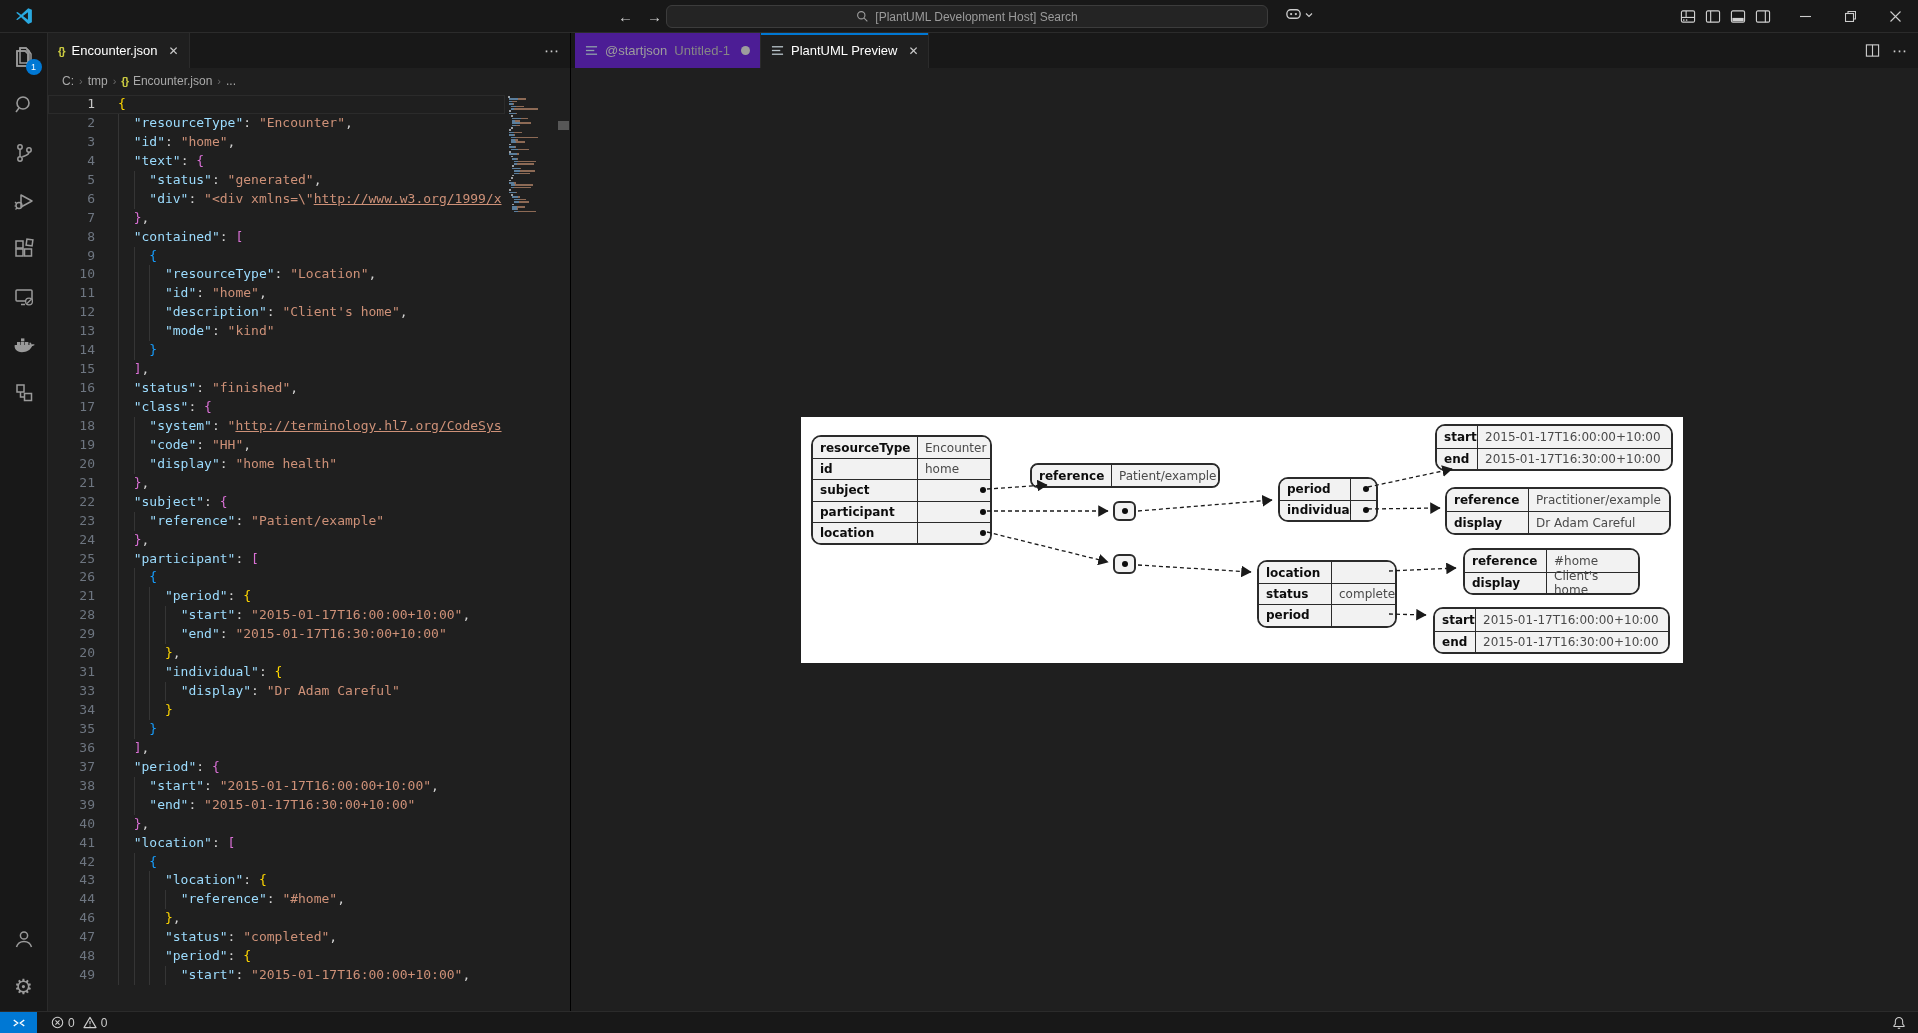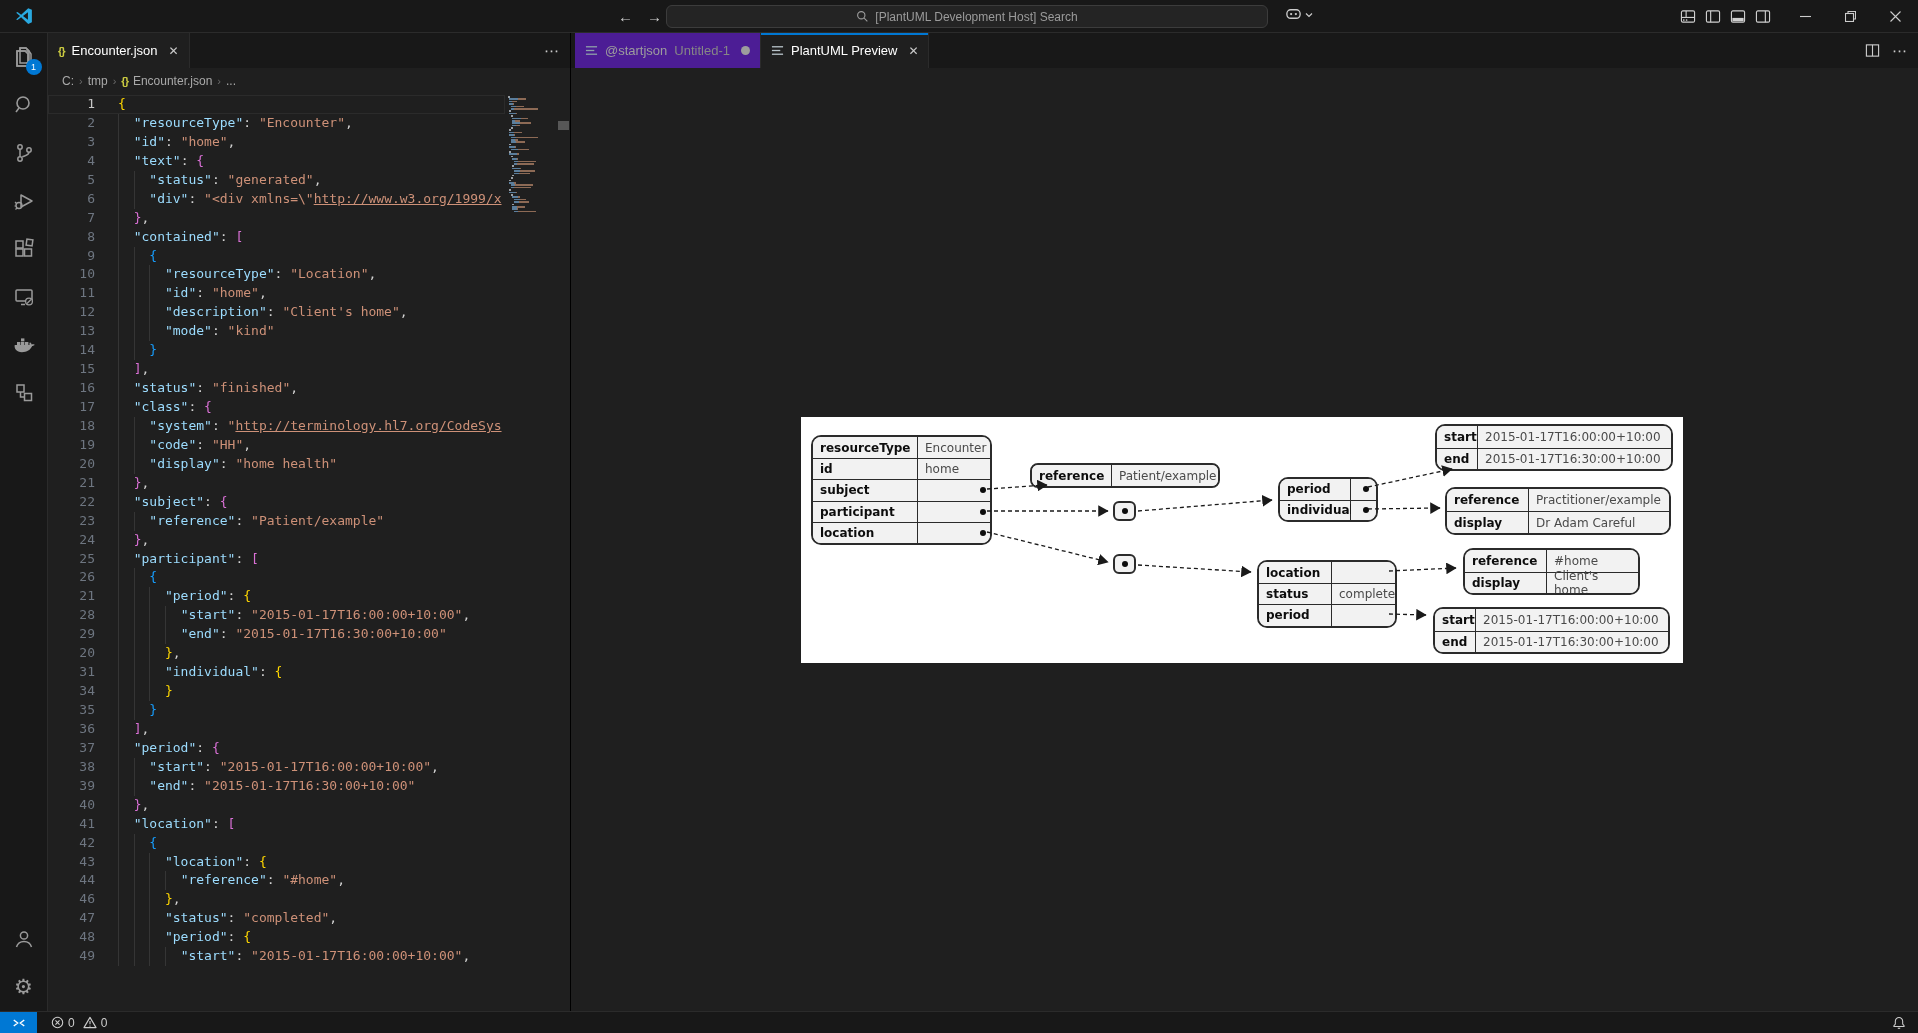--- a/index.html
+++ b/index.html
@@ -300,20 +300,21 @@
       <div class="cline"><span class="ln">22</span><span class="lc"><i class="ig" style="left:0px"></i><span class="p">  </span><span class="k">"subject"</span><span class="p">: </span><span style="color:#da70d6">{</span></span></div>
       <div class="cline"><span class="ln">23</span><span class="lc"><i class="ig" style="left:0px"></i><i class="ig" style="left:15.65px"></i><span class="p">    </span><span class="k">"reference"</span><span class="p">: </span><span class="s">"Patient/example"</span></span></div>
       <div class="cline"><span class="ln">24</span><span class="lc"><i class="ig" style="left:0px"></i><span class="p">  </span><span style="color:#da70d6">}</span><span class="p">,</span></span></div>
       <div class="cline"><span class="ln">25</span><span class="lc"><i class="ig" style="left:0px"></i><span class="p">  </span><span class="k">"participant"</span><span class="p">: </span><span style="color:#da70d6">[</span></span></div>
       <div class="cline"><span class="ln">26</span><span class="lc"><i class="ig" style="left:0px"></i><i class="ig" style="left:15.65px"></i><span class="p">    </span><span style="color:#179fff">{</span></span></div>
       <div class="cline"><span class="ln">21</span><span class="lc"><i class="ig" style="left:0px"></i><i class="ig" style="left:15.65px"></i><i class="ig" style="left:31.3px"></i><span class="p">      </span><span class="k">"period"</span><span class="p">: </span><span style="color:#ffd700">{</span></span></div>
       <div class="cline"><span class="ln">28</span><span class="lc"><i class="ig" style="left:0px"></i><i class="ig" style="left:15.65px"></i><i class="ig" style="left:31.3px"></i><i class="ig" style="left:46.95px"></i><span class="p">        </span><span class="k">"start"</span><span class="p">: </span><span class="s">"2015-01-17T16:00:00+10:00"</span><span class="p">,</span></span></div>
       <div class="cline"><span class="ln">29</span><span class="lc"><i class="ig" style="left:0px"></i><i class="ig" style="left:15.65px"></i><i class="ig" style="left:31.3px"></i><i class="ig" style="left:46.95px"></i><span class="p">        </span><span class="k">"end"</span><span class="p">: </span><span class="s">"2015-01-17T16:30:00+10:00"</span></span></div>
       <div class="cline"><span class="ln">20</span><span class="lc"><i class="ig" style="left:0px"></i><i class="ig" style="left:15.65px"></i><i class="ig" style="left:31.3px"></i><span class="p">      </span><span style="color:#ffd700">}</span><span class="p">,</span></span></div>
       <div class="cline"><span class="ln">31</span><span class="lc"><i class="ig" style="left:0px"></i><i class="ig" style="left:15.65px"></i><i class="ig" style="left:31.3px"></i><span class="p">      </span><span class="k">"individual"</span><span class="p">: </span><span style="color:#ffd700">{</span></span></div>
+      <div class="cline"><span class="ln">33</span><span class="lc"><i class="ig" style="left:0px"></i><i class="ig" style="left:15.65px"></i><i class="ig" style="left:31.3px"></i><i class="ig" style="left:46.95px"></i><span class="p">        </span><span class="k">"display"</span><span class="p">: </span><span class="s">"Dr Adam Careful"</span></span></div>
       <div class="cline"><span class="ln">34</span><span class="lc"><i class="ig" style="left:0px"></i><i class="ig" style="left:15.65px"></i><i class="ig" style="left:31.3px"></i><span class="p">      </span><span style="color:#ffd700">}</span></span></div>
       <div class="cline"><span class="ln">35</span><span class="lc"><i class="ig" style="left:0px"></i><i class="ig" style="left:15.65px"></i><span class="p">    </span><span style="color:#179fff">}</span></span></div>
       <div class="cline"><span class="ln">36</span><span class="lc"><i class="ig" style="left:0px"></i><span class="p">  </span><span style="color:#da70d6">]</span><span class="p">,</span></span></div>
       <div class="cline"><span class="ln">37</span><span class="lc"><i class="ig" style="left:0px"></i><span class="p">  </span><span class="k">"period"</span><span class="p">: </span><span style="color:#da70d6">{</span></span></div>
       <div class="cline"><span class="ln">38</span><span class="lc"><i class="ig" style="left:0px"></i><i class="ig" style="left:15.65px"></i><span class="p">    </span><span class="k">"start"</span><span class="p">: </span><span class="s">"2015-01-17T16:00:00+10:00"</span><span class="p">,</span></span></div>
       <div class="cline"><span class="ln">39</span><span class="lc"><i class="ig" style="left:0px"></i><i class="ig" style="left:15.65px"></i><span class="p">    </span><span class="k">"end"</span><span class="p">: </span><span class="s">"2015-01-17T16:30:00+10:00"</span></span></div>
       <div class="cline"><span class="ln">40</span><span class="lc"><i class="ig" style="left:0px"></i><span class="p">  </span><span style="color:#da70d6">}</span><span class="p">,</span></span></div>
       <div class="cline"><span class="ln">41</span><span class="lc"><i class="ig" style="left:0px"></i><span class="p">  </span><span class="k">"location"</span><span class="p">: </span><span style="color:#da70d6">[</span></span></div>
       <div class="cline"><span class="ln">42</span><span class="lc"><i class="ig" style="left:0px"></i><i class="ig" style="left:15.65px"></i><span class="p">    </span><span style="color:#179fff">{</span></span></div>
       <div class="cline"><span class="ln">43</span><span class="lc"><i class="ig" style="left:0px"></i><i class="ig" style="left:15.65px"></i><i class="ig" style="left:31.3px"></i><span class="p">      </span><span class="k">"location"</span><span class="p">: </span><span style="color:#ffd700">{</span></span></div>

